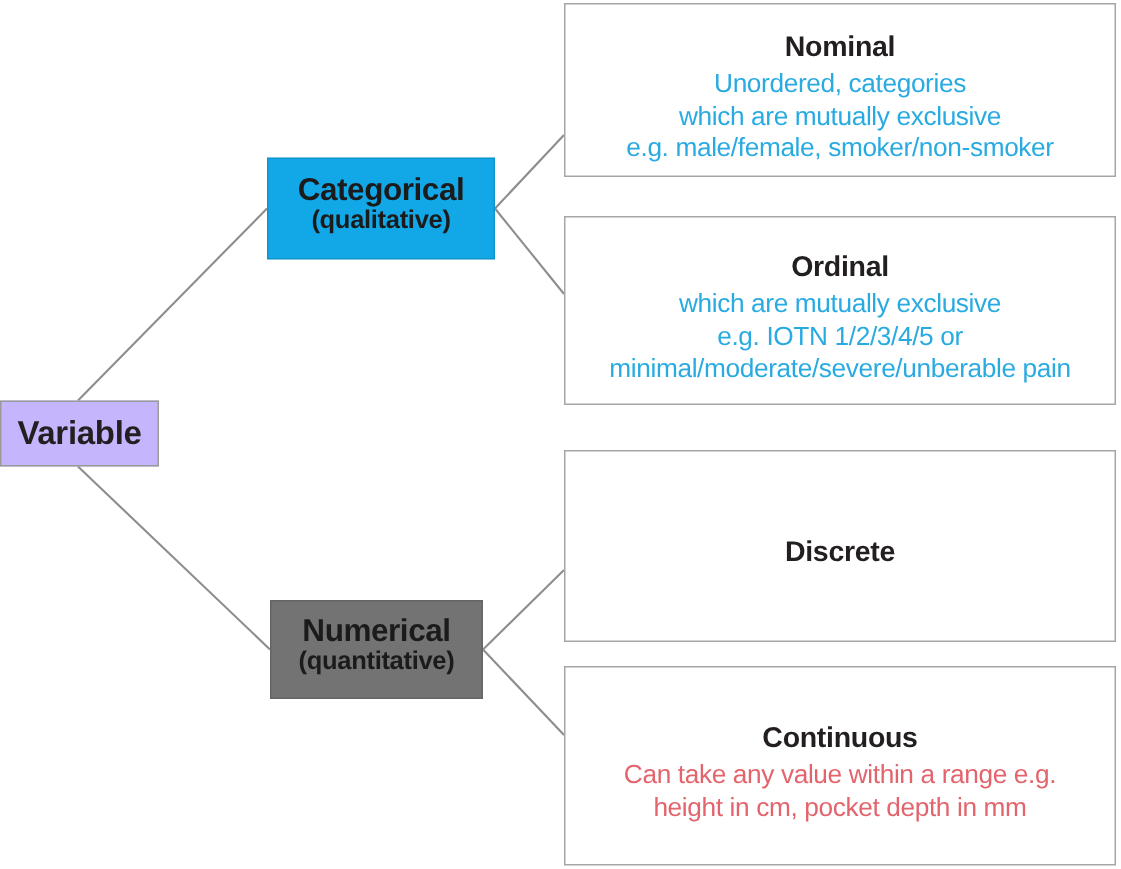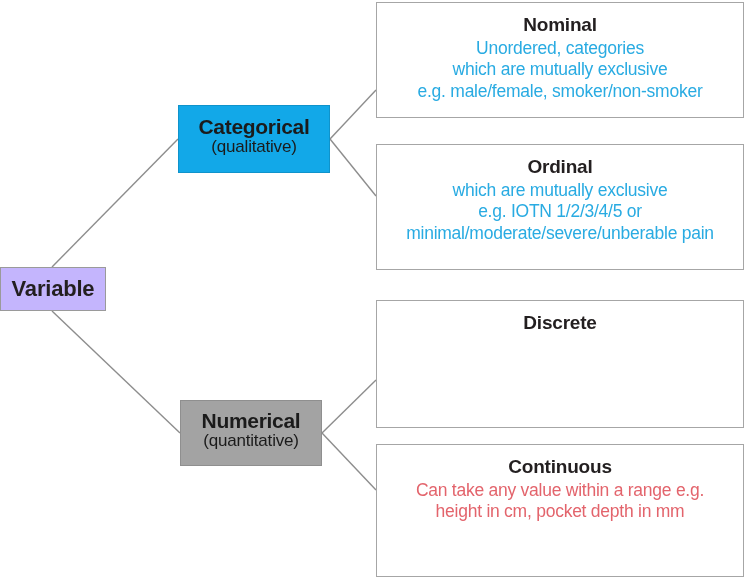--- a/index.html
+++ b/index.html
@@ -68,21 +68,21 @@
   }
   .node-level2 .node-title {
     font-size: 21px;
     font-weight: bold;
     color: #1b1b1b;
     line-height: 1.04;
     letter-spacing: -0.3px;
   }
   .node-level2 .node-subtitle {
     font-size: 17px;
-    font-weight: normal;
+    font-weight: bold;
     color: #1b1b1b;
     line-height: 1.12;
     letter-spacing: -0.2px;
   }
 
   #node-categorical {
     left: 178px;
     top: 105px;
     width: 152px;
     height: 68px;
@@ -95,21 +95,21 @@
     height: 66px;
     background: #d93f42;
   }
 
   
   .node-level3 {
     left: 376px;
     width: 368px;
     background: #ffffff;
     border: 1px solid #a6a6a6;
-    justify-content: flex-start;
+    justify-content: center;
     padding-top: 10px;
   }
   .node-level3 .node-title {
     font-size: 19px;
     font-weight: bold;
     color: #231f20;
     line-height: 1.25;
     letter-spacing: -0.2px;
     margin-bottom: 1px;
   }
@@ -155,21 +155,21 @@
 
   <div class="node" id="node-variable">
     <span class="node-title">Variable</span>
   </div>
 
   <div class="node node-level2" id="node-categorical" style="background: rgb(18, 168, 232);">
     <span class="node-title">Categorical</span>
     <span class="node-subtitle">(qualitative)</span>
   </div>
 
-  <div class="node node-level2" id="node-numerical" style="background: #a3a3a3;">
+  <div class="node node-level2" id="node-numerical" style="background: #737373;">
     <span class="node-title">Numerical</span>
     <span class="node-subtitle">(quantitative)</span>
   </div>
 
   <div class="node node-level3 body-blue" id="node-nominal">
     <span class="node-title">Nominal</span>
     <div class="node-body" style="color: rgb(41, 171, 226);">
         <span class="line">Unordered, categories</span>
         <span class="line">which are mutually exclusive</span>
         <span class="line">e.g. male/female, smoker/non-smoker</span>

